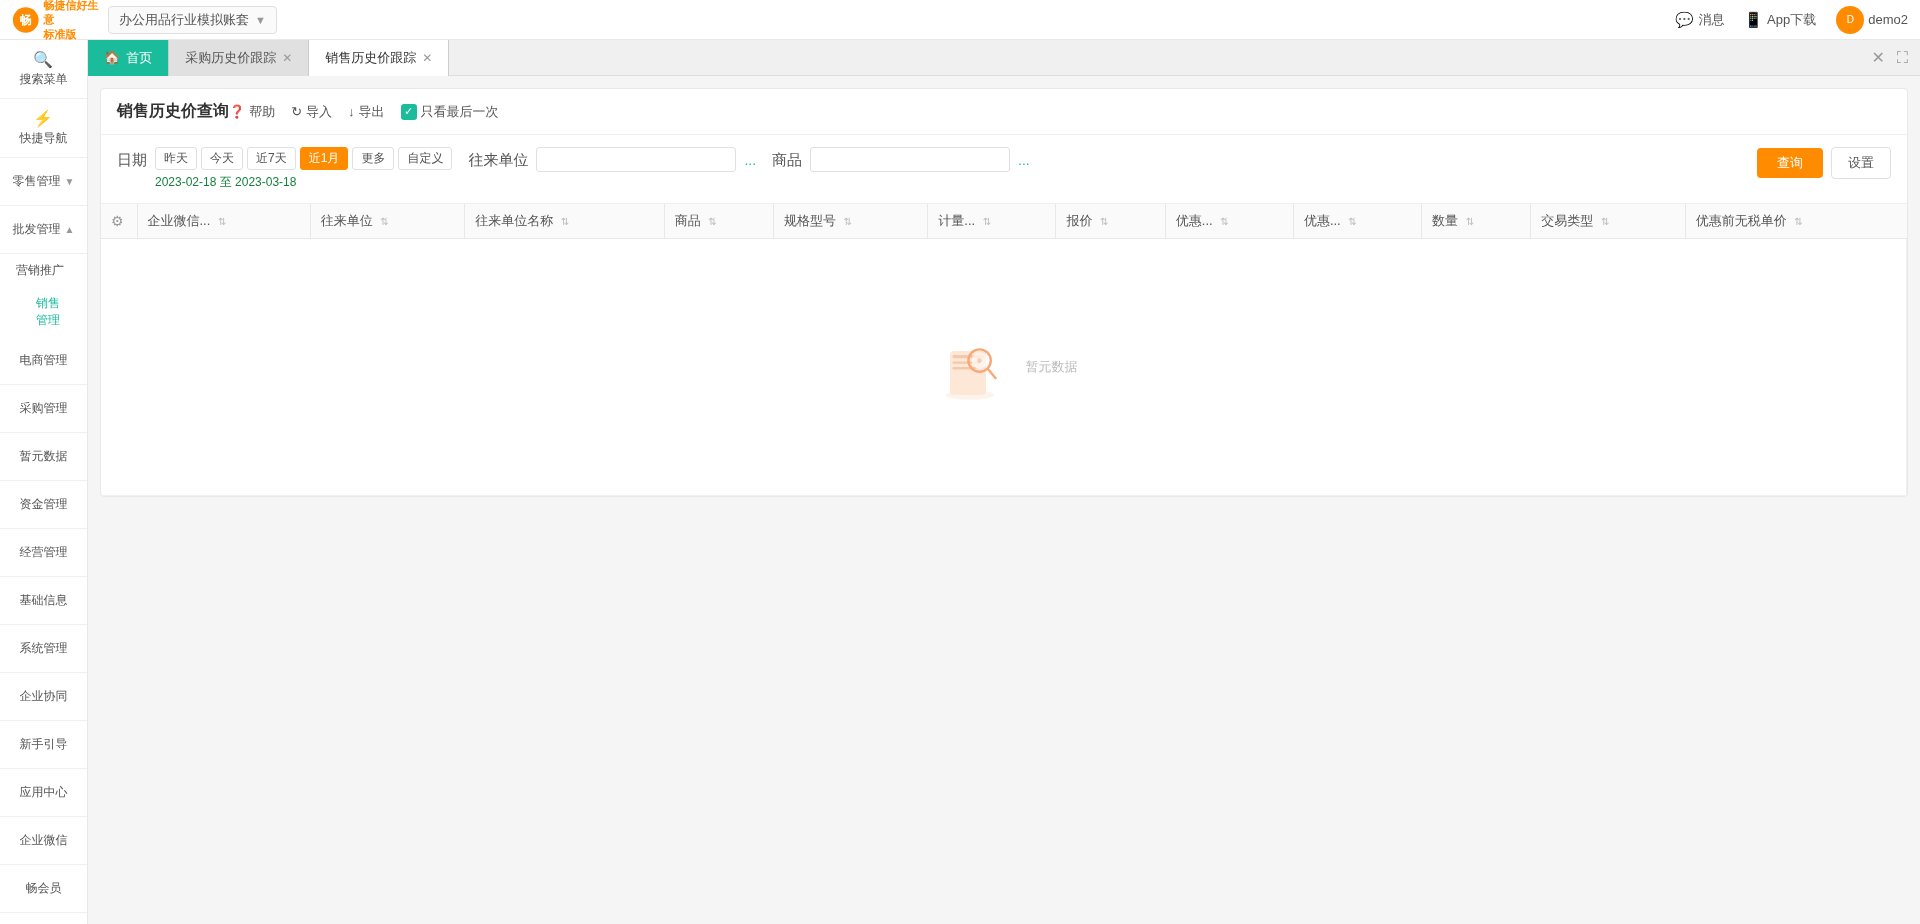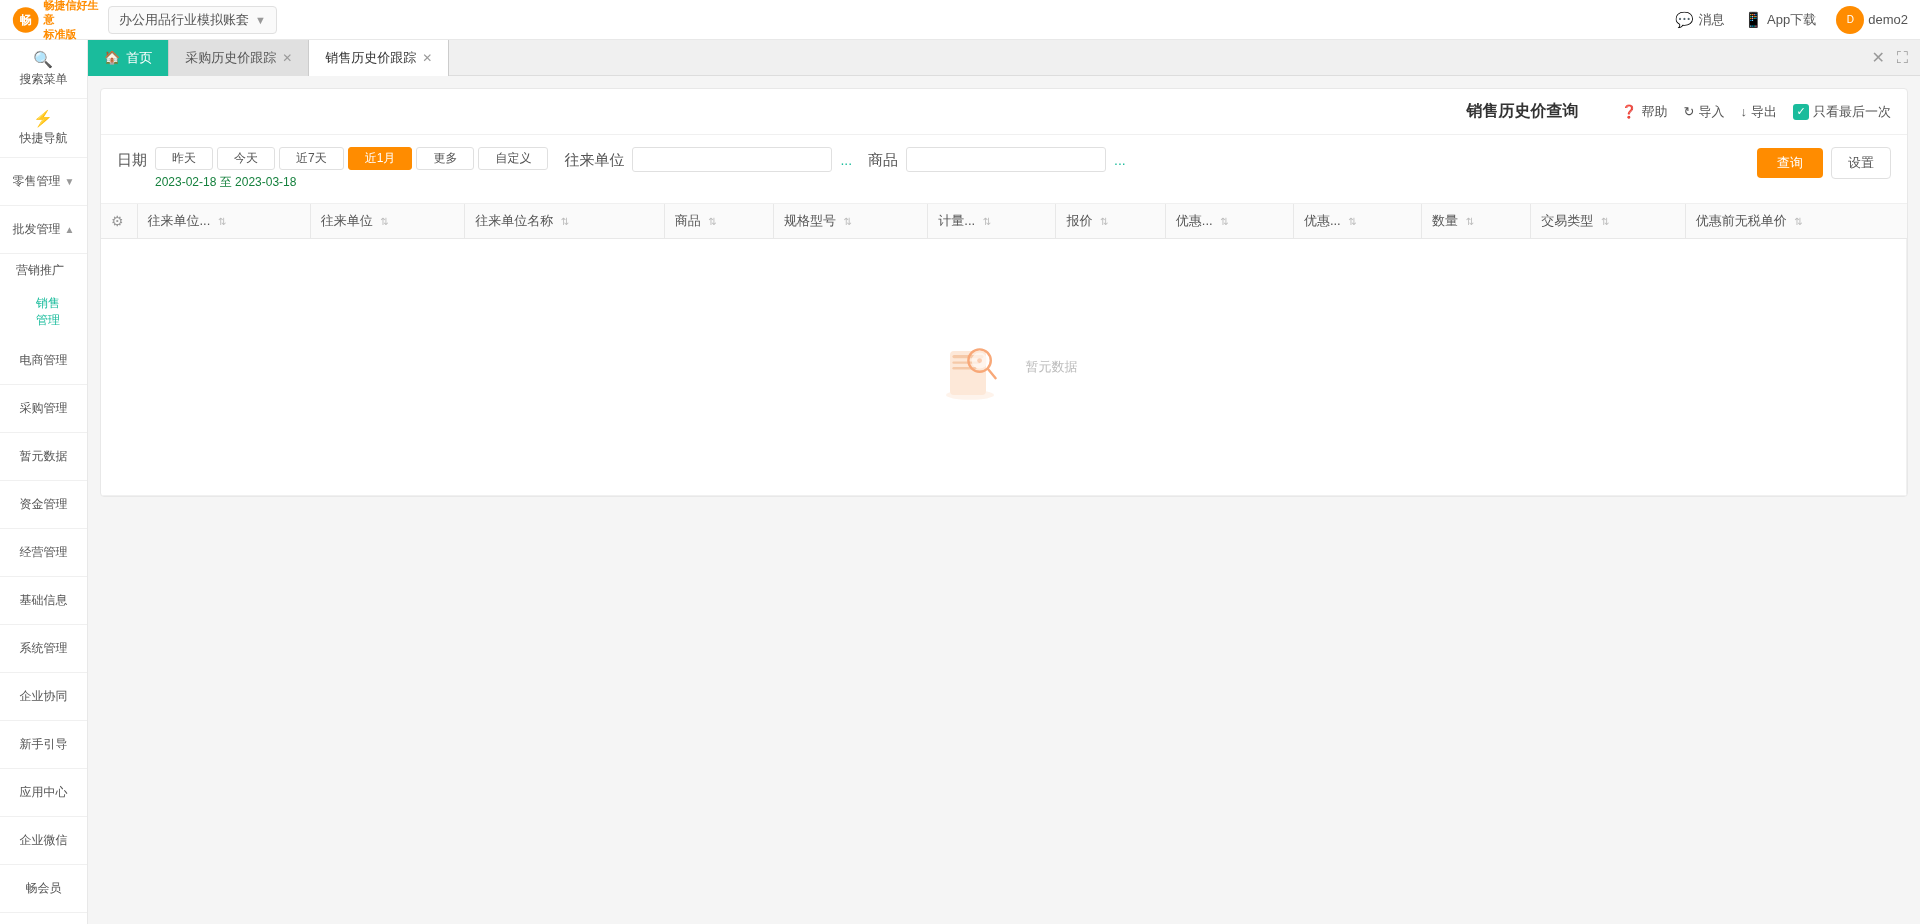--- a/index.html
+++ b/index.html
@@ -186,24 +186,23 @@
     .page-panel {
       background: #fff;
       border-radius: 4px;
       border: 1px solid #e8e8e8;
       overflow: hidden;
     }
 
     .page-header {
       display: flex;
       align-items: center;
-      justify-content: flex-end;
+      justify-content: flex-start;
       padding: 12px 16px;
       border-bottom: 1px solid #f0f0f0;
-      gap: 43px;
     }
     .page-title {
       font-size: 16px;
       font-weight: 600;
       color: #333;
     }
     .page-header-actions {
       display: flex;
       align-items: center;
       gap: 16px;
@@ -259,21 +258,21 @@
       display: flex;
       flex-direction: column;
       gap: 4px;
     }
     .date-btn-row {
       display: flex;
       gap: 4px;
       align-items: center;
     }
     .date-btn {
-      padding: 2px 16px;
+      padding: 2px 8px;
       font-size: 12px;
       border: 1px solid #e0e0e0;
       border-radius: 3px;
       cursor: pointer;
       color: #555;
       background: #fff;
     }
     .date-btn.active {
       background: #ff8c00;
       color: #fff;
@@ -571,21 +570,21 @@
         </div>
 
         <div style="overflow-x:auto;">
           <table class="data-table">
             <thead>
               <tr>
                 <th class="settings-col">
                   <span class="gear-btn">⚙</span>
                 </th>
                 <th>
-                  <span>往来单位...</span>
+                  <span>企业微信...</span>
                   <span class="sort-icon">⇅</span>
                 </th>
                 <th>
                   <span>往来单位</span>
                   <span class="sort-icon">⇅</span>
                 </th>
                 <th>
                   <span>往来单位名称</span>
                   <span class="sort-icon">⇅</span>
                 </th>

